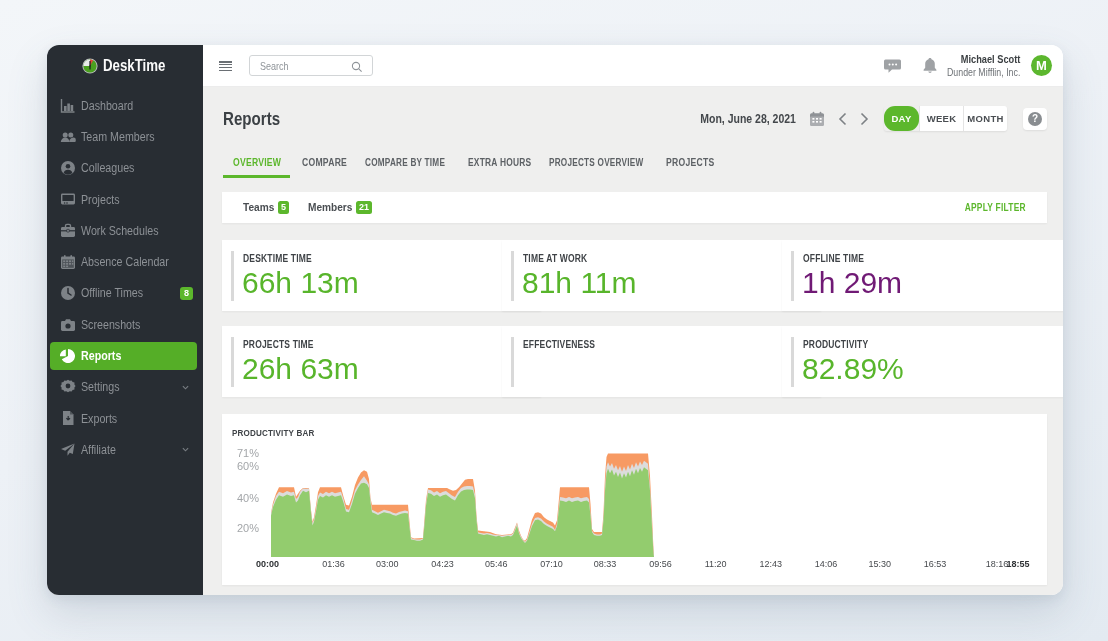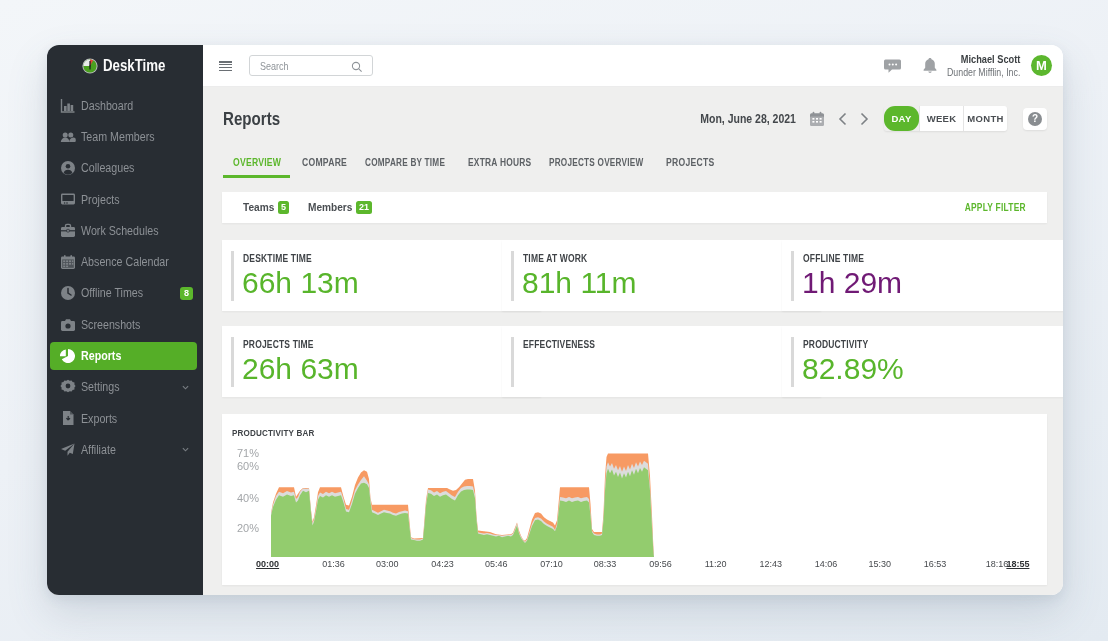--- a/index.html
+++ b/index.html
@@ -62,21 +62,21 @@
 .card { position:absolute; width:319px; height:71px; background:#fff; box-shadow:0 1px 2px rgba(0,0,0,.05); }
 .card .bar { position:absolute; left:9px; top:11px; width:3px; height:50px; background:#d9d9d9; }
 .card .lb { position:absolute; left:21px; top:13px; font-size:10px; font-weight:bold; color:#3f4347; letter-spacing:.2px; transform:scaleX(.85); transform-origin:left center; }
 .card .vl { position:absolute; left:20px; top:26px; font-size:30px; color:#58b52b; }
 .card .vl.red { color:#701a75; }
 .chartcard { position:absolute; left:19px; top:327px; width:825px; height:171px; background:#fff;
   box-shadow:0 1px 2px rgba(0,0,0,.05); }
 .chartcard .title { position:absolute; left:10px; top:13px; font-size:9.5px; font-weight:bold; color:#3f4347; letter-spacing:.2px; transform:scaleX(.85); transform-origin:left center; }
 .ylab { position:absolute; width:30px; text-align:right; font-size:11px; color:#a3a6a9; }
 .xlab { position:absolute; top:145px; width:40px; margin-left:-20px; text-align:center; font-size:9px; color:#46494d; }
-.xlab.b { font-weight:bold; color:#2e3134;text-decoration:underline; }
+.xlab.b { font-weight:bold; color:#2e3134; }
 </style>
 </head>
 <body>
 <div class="window">
   <div class="sidebar">
     <div class="logo">
       <svg width="16" height="16" viewBox="0 0 16 16">
         <circle cx="8" cy="8" r="7.6" fill="#b9bcbe"></circle>
         <circle cx="8" cy="8" r="6.6" fill="#4aa01f"></circle>
         <path d="M8 8 L8 1.4 A6.6 6.6 0 0 0 1.4 8 Z" fill="#e8eaea"></path>

